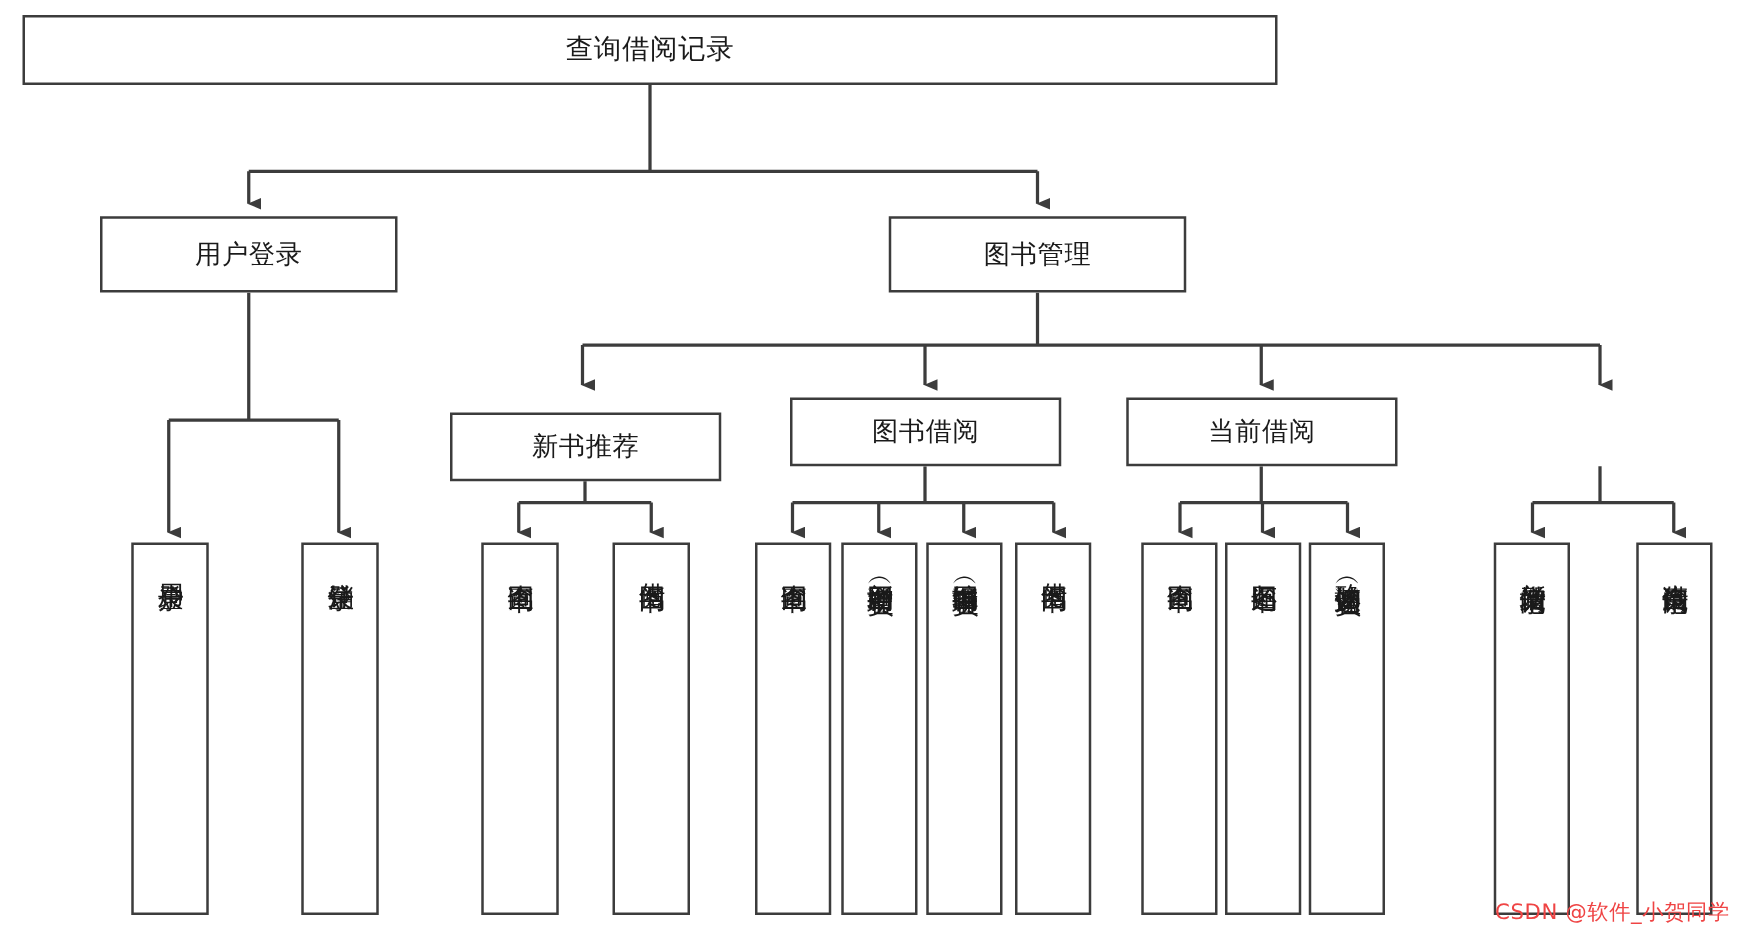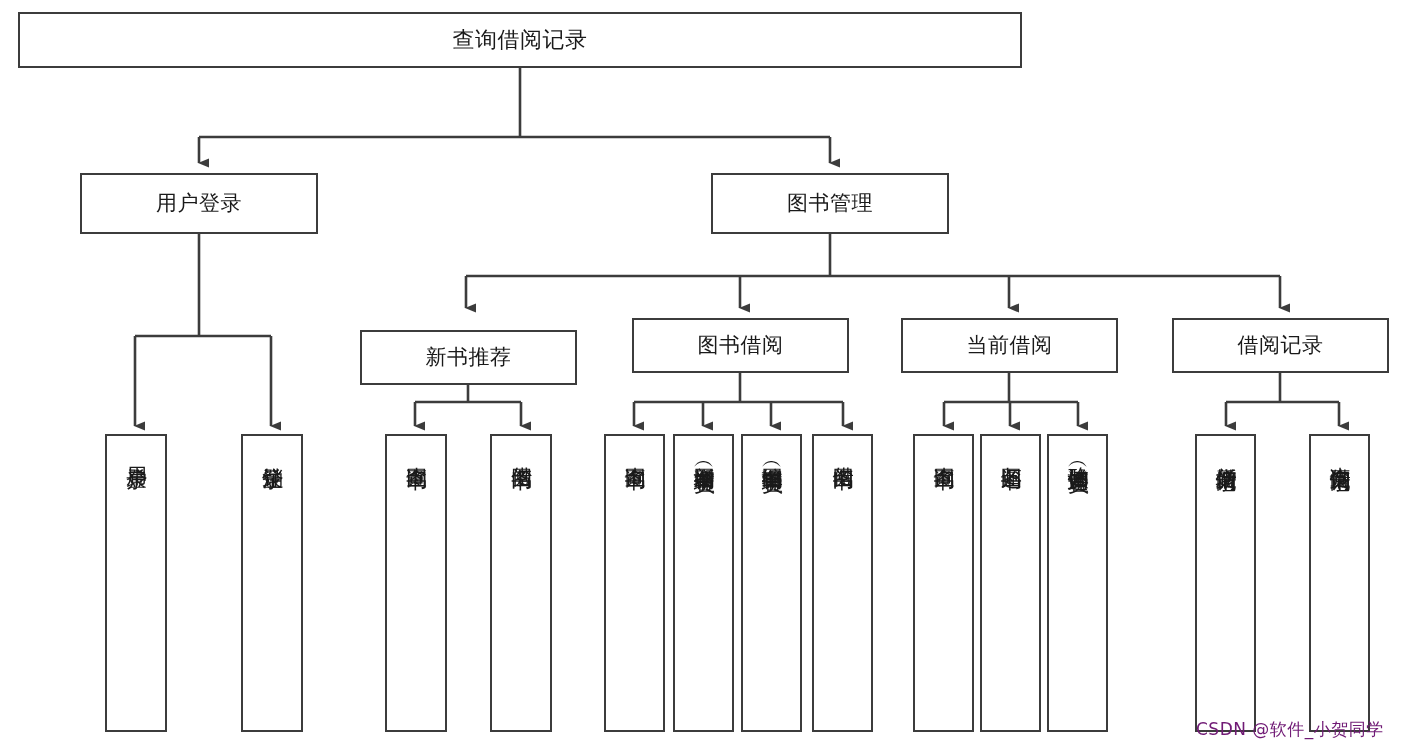--- a/index.html
+++ b/index.html
@@ -59,21 +59,21 @@
     font-size: 21px;
     writing-mode: vertical-rl;
     text-orientation: upright;
     line-height: 1.02;
     letter-spacing: 1px;
     white-space: nowrap;
   }
   .watermark {
     position: absolute;
     font-size: 17px;
-    color: #701a75;
+    color: #ef4444;
     letter-spacing: 0.5px;
     z-index: 5;
     white-space: nowrap;
     font-family: "DejaVu Sans", "Liberation Sans", sans-serif;
   }
 </style>
 </head>
 <body>
 
 <div id="diagram-root">
@@ -141,23 +141,20 @@
 
   <div class="node horiz" style="left:360px; top:318px; width:217px; height:55px;margin-top:12px;">
     <span class="label">新书推荐</span>
   </div>
   <div class="node horiz" style="left:632px; top:318px; width:217px; height:55px;font-family:Liberation Serif, serif;">
     <span class="label">图书借阅</span>
   </div>
   <div class="node horiz" style="left:901px; top:318px; width:217px; height:55px;">
     <span class="label">当前借阅</span>
   </div>
-  <div class="node horiz" style="left:1172px; top:318px; width:217px; height:55px;">
-    <span class="label">借阅记录</span>
-  </div>
 
   <div class="node vert" style="left:105px; top:434px; width:62px; height:298px;">
     <span class="label">用户登录</span>
   </div>
   <div class="node vert" style="left:241px; top:434px; width:62px; height:298px;">
     <span class="label">注销登录</span>
   </div>
 
   <div class="node vert" style="left:385px; top:434px; width:62px; height:298px;">
     <span class="label">查询图书</span>

